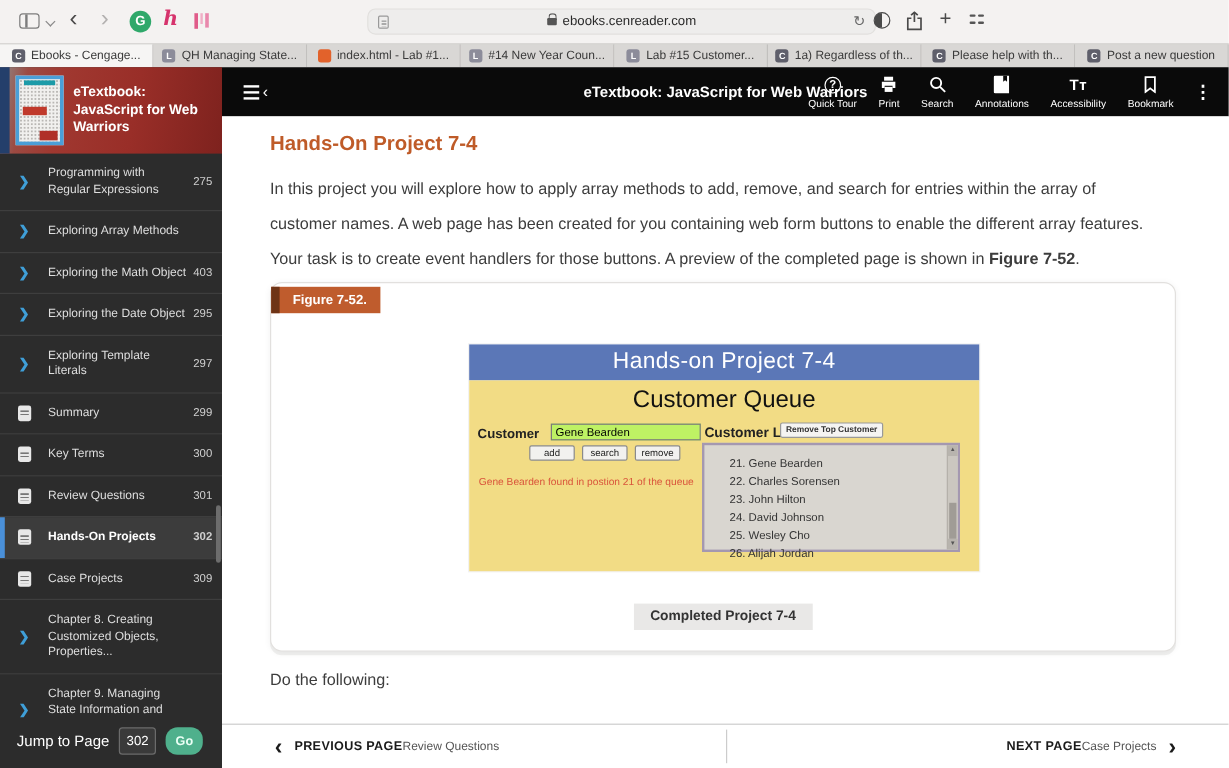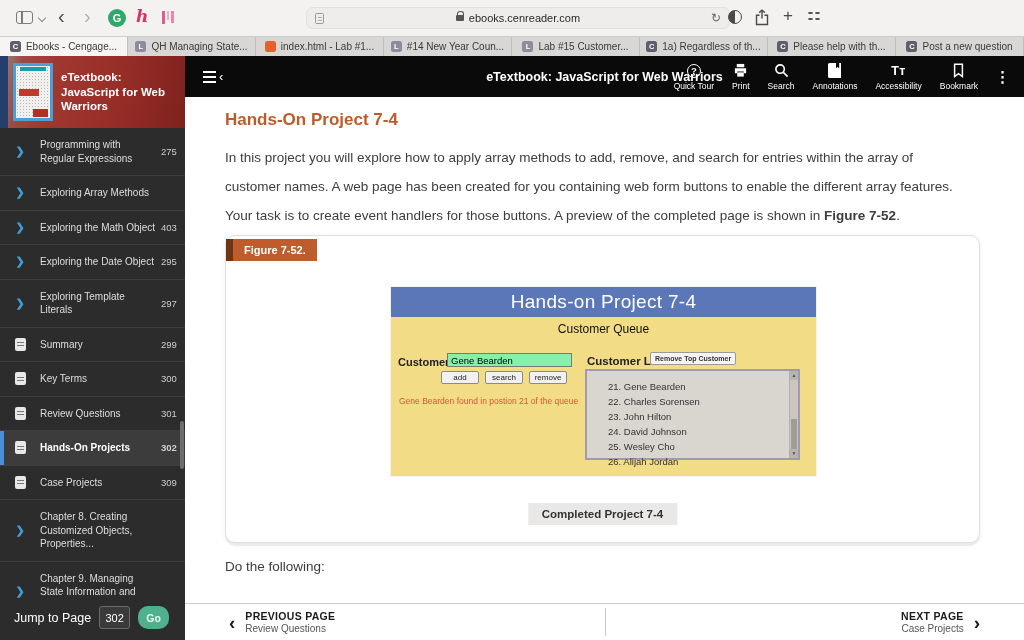--- a/index.html
+++ b/index.html
@@ -93,23 +93,23 @@
   .page { flex:1 1 auto; position:relative; overflow:hidden; background:#fff; }
   .page-h1 { position:absolute; left:40px; top:13px; font-size:17px; font-weight:bold; color:#bf5b28; }
   .para { position:absolute; left:40px; right:60px; top:46px; font-size:13.5px; color:#3d3d3d; line-height:29px; }
 
   .fig-card { position:absolute; left:40px; top:138px; width:755px; height:308px; background:#fff; border:1px solid #e2e0de; border-radius:10px; box-shadow:0 3px 0 rgba(120,115,110,0.10), 0 1px 6px rgba(0,0,0,0.06); }
   .fig-label { position:absolute; top:3px; left:0; background:#bf5c2d; border-left:7px solid #6e3416; color:#fff; font-weight:bold; font-size:11px; padding:5px 11px; }
 
   .fig-app { position:absolute; left:165px; top:51px; width:425px; height:189px; box-shadow:0 0 0 1px rgba(0,0,0,0.05); }
   .app-titlebar { height:30px; background:#5b77b7; color:#fff; text-align:center; font-size:19px; line-height:30px; letter-spacing:0.3px; }
   .app-body { position:relative; height:159px; background:#f2dc85; font-size:10px; color:#222; }
-  .app-sub { text-align:center; font-size:12px; color:#111; padding-top:5px; }
+  .app-sub { text-align:center; font-size:20px; color:#111; padding-top:5px; }
   .cust-label { position:absolute; left:7px; top:39px; font-weight:bold; font-size:11px; }
-  .cust-input { position:absolute; left:56px; top:36px; width:125px; height:14px; background:#86efac; border:1px solid #7a7a7a; font-size:9.5px; padding:0 0 0 3px; font-family:"Liberation Sans", sans-serif; }
+  .cust-input { position:absolute; left:68px; top:36px; width:125px; height:14px; background:#bef264; border:1px solid #7a7a7a; font-size:9.5px; padding:0 0 0 3px; font-family:"Liberation Sans", sans-serif; }
   .btn-row { position:absolute; left:50px; top:54px; display:flex; gap:6px; }
   .app-btn { width:38px; height:13px; background:#f2f1ef; border:1px solid #8a8a8a; border-radius:2px; font-size:8px; color:#222; line-height:11px; text-align:center; font-family:"Liberation Sans", sans-serif; }
   .app-msg { position:absolute; left:8px; top:79px; font-size:8.5px; color:#d9543b; white-space:nowrap; }
   .list-label { position:absolute; left:196px; top:38px; font-weight:bold; font-size:11.5px; }
   .remove-top { position:absolute; left:259px; top:35px; background:#f5f4f2; border:1px solid #999; border-radius:2px; font-size:7px; font-weight:bold; color:#333; padding:2px 4px; font-family:"Liberation Sans", sans-serif; }
   .listbox { position:absolute; left:194px; top:52px; width:215px; height:91px; background:#d9d6d0; border:2px solid #a498b0; }
   .listbox ul { list-style:none; padding:8px 0 0 21px; font-size:9.5px; color:#333; }
   .listbox li { line-height:15px; }
   .lb-scroll { position:absolute; right:0; top:0; bottom:0; width:9px; background:#cbc7c0; border-left:1px solid #b5b1aa; }
   .lb-arrow { position:absolute; left:0; right:0; height:9px; background:#b8b4ae; color:#555; font-size:5px; line-height:9px; text-align:center; }
@@ -117,21 +117,21 @@
   .lb-thumb { position:absolute; left:1px; width:6px; top:48px; height:30px; background:#a09c96; }
 
   .fig-caption { position:absolute; top:267px; left:50%; transform:translateX(-50%); background:#e9e8e7; padding:5px 14px; font-weight:bold; font-size:11.5px; color:#333; white-space:nowrap; }
   .dothis { position:absolute; left:40px; top:462px; font-size:13.5px; color:#3d3d3d; }
 
   
   .pagebar { position:absolute; left:0; right:0; bottom:0; height:37px; background:#fff; border-top:1px solid #ccc; display:flex; align-items:center; justify-content:space-between; padding:0 44px; }
   .pagebar::after { content:''; position:absolute; left:50%; top:4px; bottom:4px; width:1px; background:#ccc; }
   .pg-group { display:flex; align-items:center; gap:10px; cursor:default; }
   .pg-chev { font-size:19px; font-weight:bold; color:#1a1a1a; line-height:1; }
-  .pg-col { display:flex; flex-direction:column; }
+  .pg-col { display:flex; }
   .pg-title { font-size:10.5px; font-weight:bold; color:#1a1a1a; letter-spacing:0.3px; }
   .pg-sub { font-size:10px; color:#555; margin-top:1px; }
   .pg-right .pg-col { align-items:flex-end; }
 
   svg { display:block; }
 </style>
 </head>
 <body>
 
 <div class="stage">

